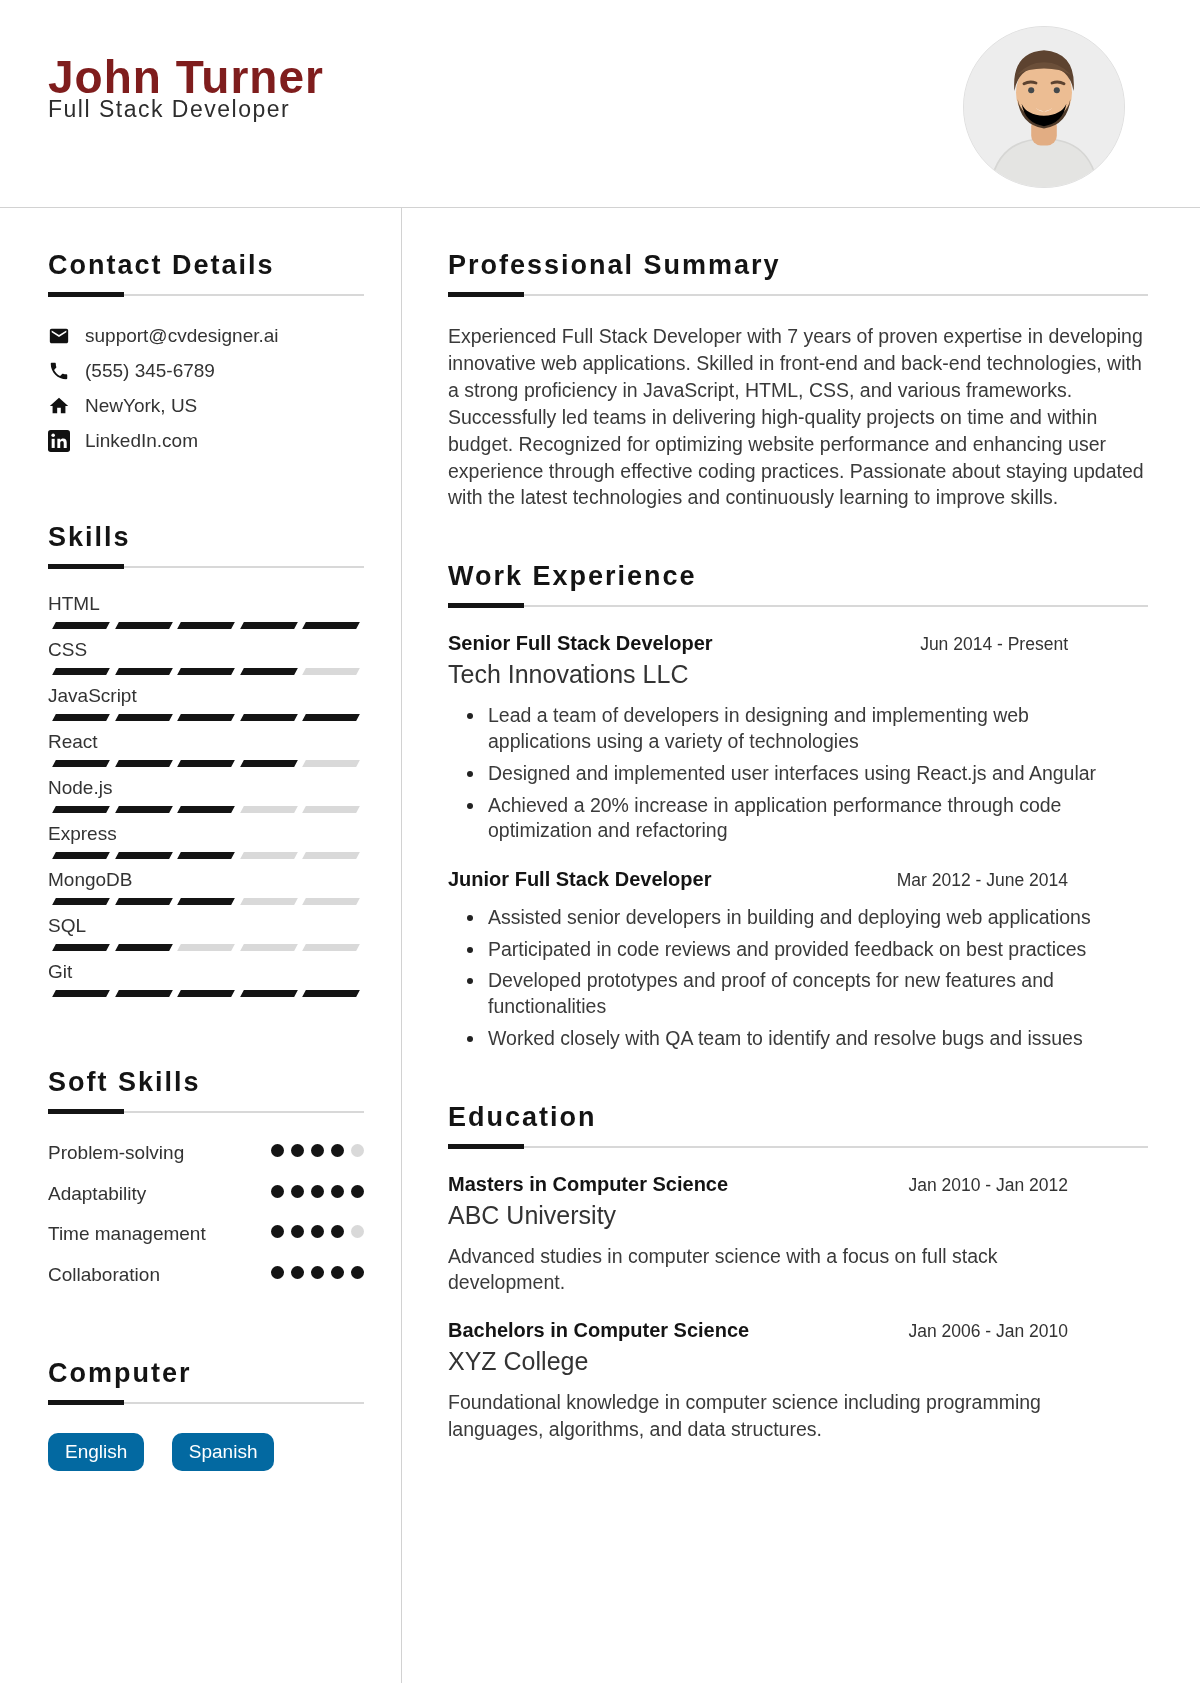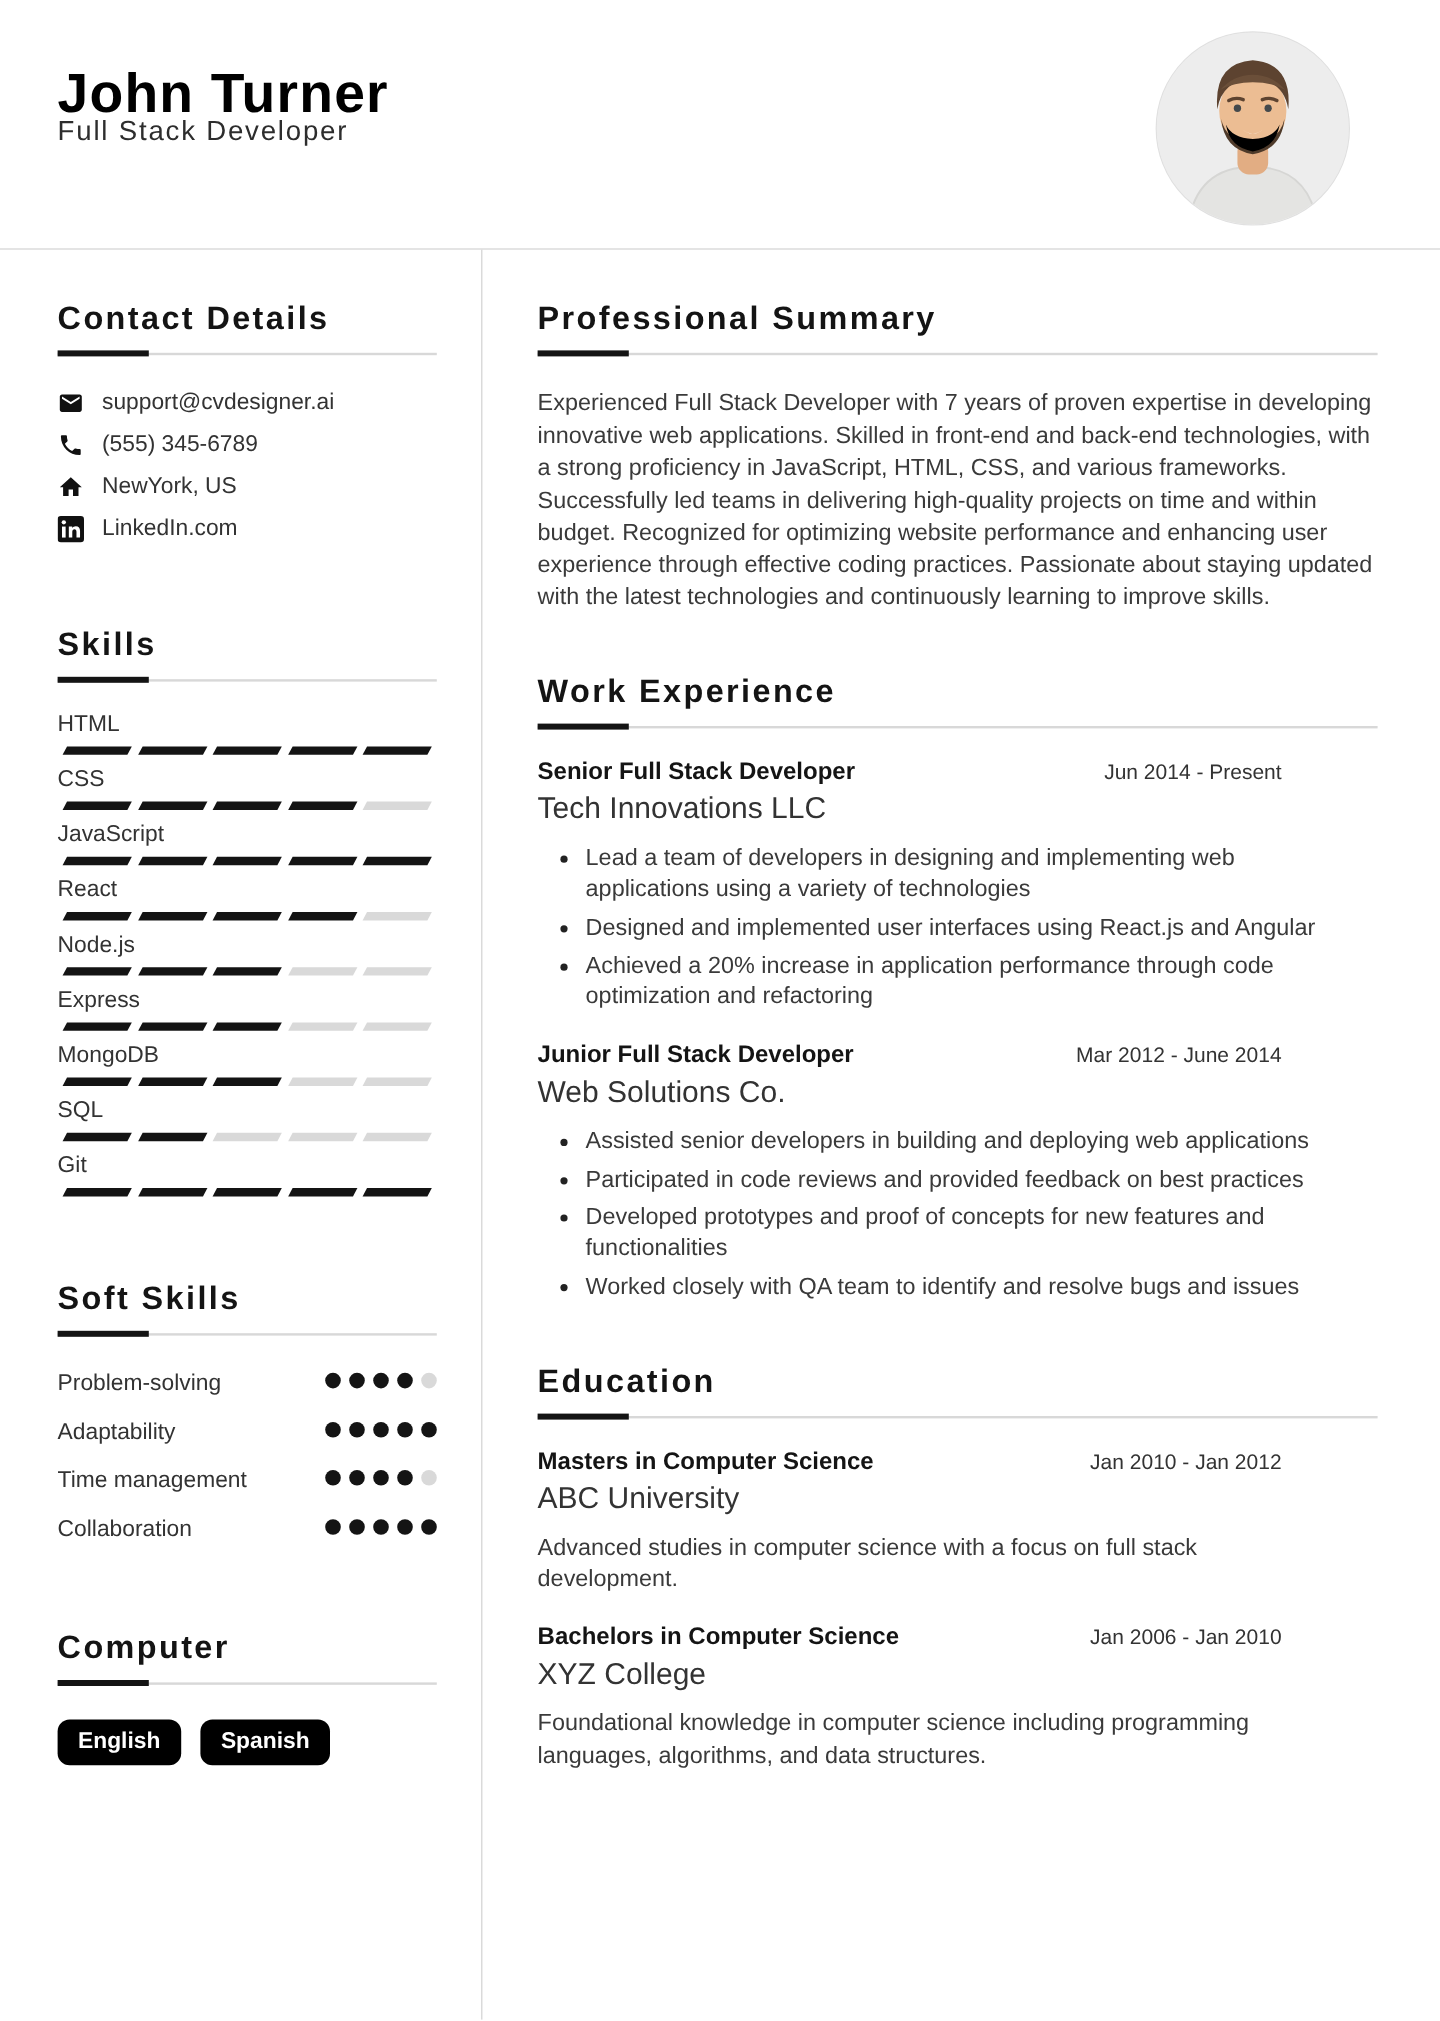--- a/index.html
+++ b/index.html
@@ -9,21 +9,21 @@
     background: #ffffff;
     font-family: "Liberation Sans", sans-serif;
     color: #1c1c1c;
     overflow: hidden;
   }
 
   
   .header { position: relative; height: 208px; border-bottom: 1px solid #d2d2d2; }
   .name {
     position: absolute; left: 48px; top: 50px;
-    font-size: 46px; font-weight: 700; letter-spacing: 1px; color: #000000;
+    font-size: 46px; font-weight: 700; letter-spacing: 1px; color: #7f1d1d;
   }
   .person-title {
     position: absolute; left: 48px; top: 96px;
     font-size: 23px; font-weight: 400; letter-spacing: 1.5px; color: #2d2d2d;
   }
   .photo {
     position: absolute; right: 75px; top: 26px;
     width: 162px; height: 162px; border-radius: 50%;
     overflow: hidden; border: 1px solid #e0e0e0; background: #ededed;
   }
@@ -76,23 +76,23 @@
   .soft-row { display: flex; justify-content: space-between; align-items: flex-start; margin-bottom: 15px; }
   .soft-name { font-size: 19px; color: #333; max-width: 185px; line-height: 1.35; }
   .dots { display: flex; gap: 7px; padding-top: 4px; }
   .dot { width: 13px; height: 13px; border-radius: 50%; }
   .dot.on { background: #141414; }
   .dot.off { background: #d9d9d9; }
 
   
   .badges { margin-top: 28px; }
   .badge {
-    display: inline-block; background: #000000; color: #fff;
-    font-size: 19px; font-weight: 700; padding: 8px 17px;
-    border-radius: 10px; margin-right: 12px;
+    display: inline-block; background: #0369a1; color: #fff;
+    font-size: 19px; font-weight: 400; padding: 8px 17px;
+    border-radius: 10px; margin-right: 23px;
   }
 
   
   .summary-text {
     margin-top: 26px; font-size: 19.5px; line-height: 1.38; color: #3a3a3a;
     max-width: 700px;
   }
   .entry { margin-top: 24px; }
   .entry-head { display: flex; justify-content: space-between; align-items: baseline; }
   .entry-title { font-size: 20px; font-weight: 700; color: #141414; }
@@ -373,21 +373,20 @@
             <li>Designed and implemented user interfaces using React.js and Angular</li>
             <li>Achieved a 20% increase in application performance through code optimization and refactoring</li>
           </ul>
       </div>
 
       <div class="entry">
         <div class="entry-head">
           <span class="entry-title">Junior Full Stack Developer</span>
           <span class="entry-date">Mar 2012 - June 2014</span>
         </div>
-        <div class="entry-sub">Web Solutions Co.</div>
         <ul class="bullets">
 
         <li>Assisted senior developers in building and deploying web applications</li>
             <li>Participated in code reviews and provided feedback on best practices</li>
             <li>Developed prototypes and proof of concepts for new features and functionalities</li>
             <li>Worked closely with QA team to identify and resolve bugs and issues</li>
           </ul>
       </div>
     </div>
 

